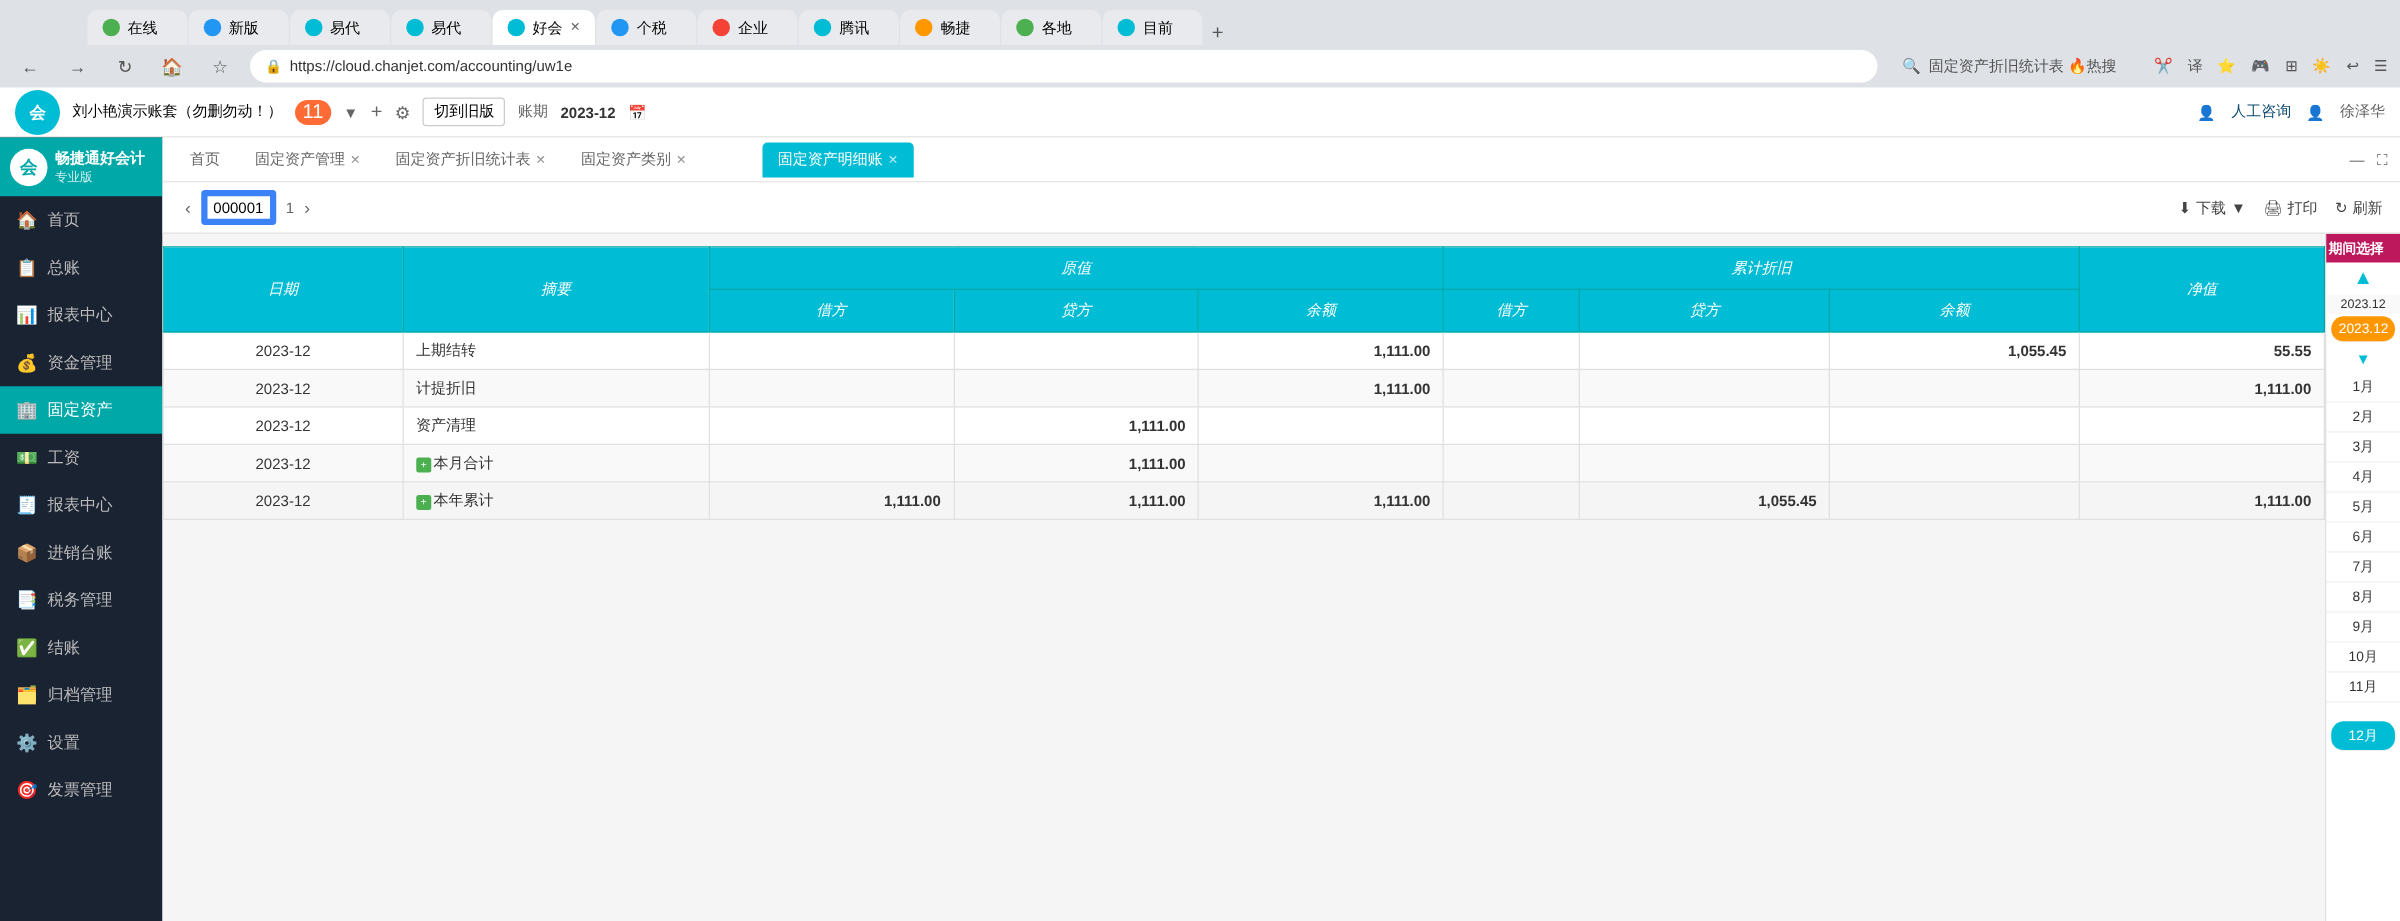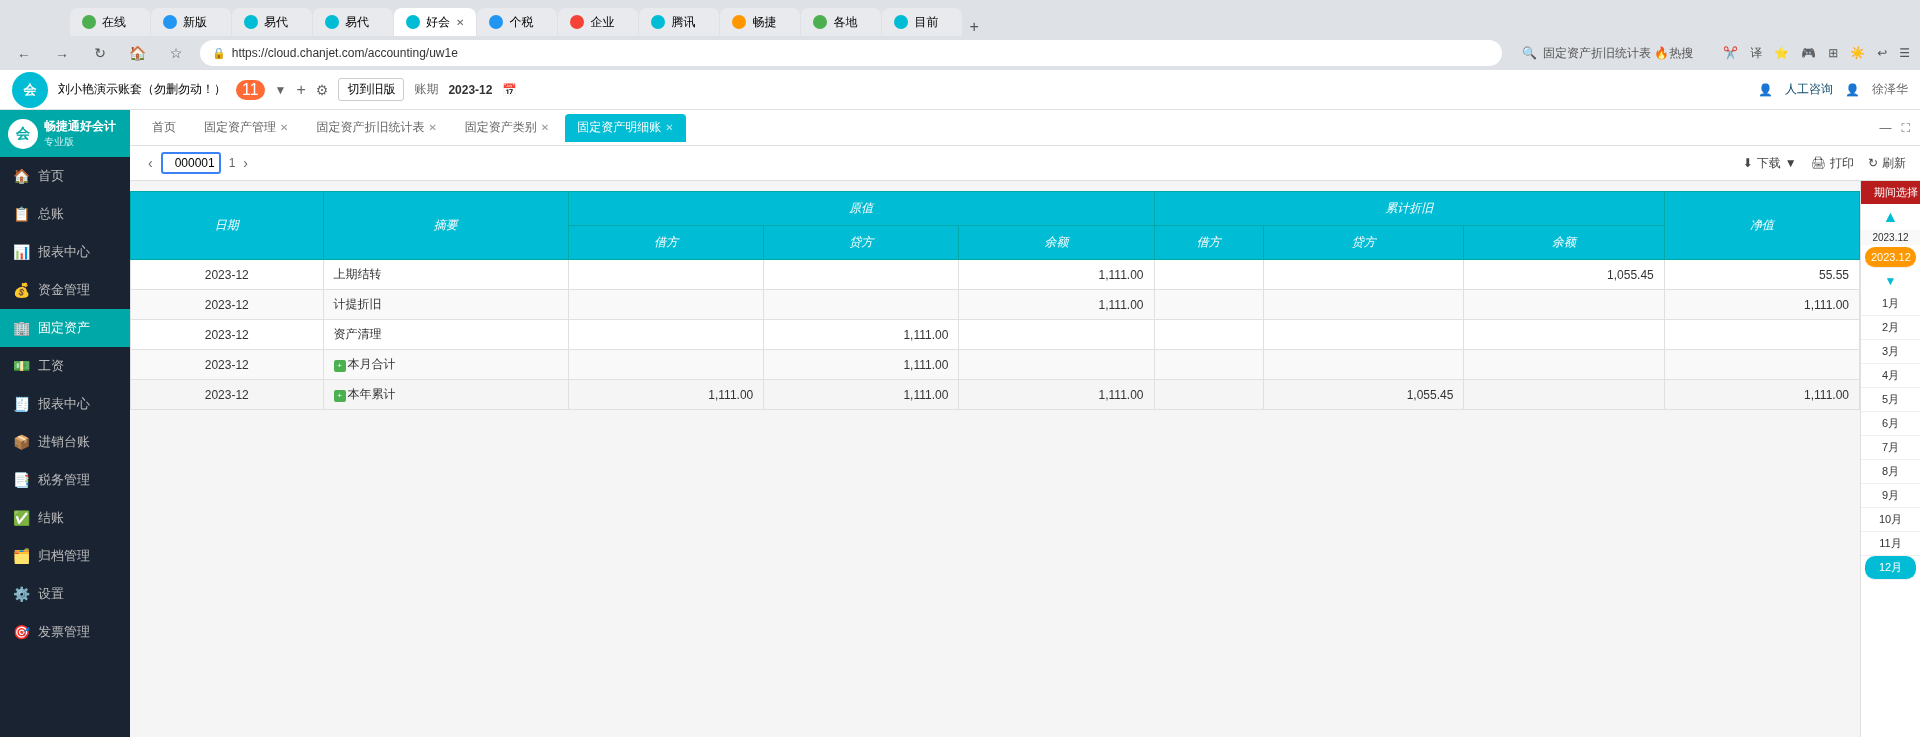--- a/index.html
+++ b/index.html
@@ -39,47 +39,47 @@
     .sidebar-item { display: flex; align-items: center; gap: 8px; padding: 10px 14px; cursor: pointer; font-size: 13px; color: #bbb; }
     .sidebar-item.active { background: #00a8a8; color: #fff; }
     .sidebar-icon { width: 16px; height: 16px; display: flex; align-items: center; justify-content: center; font-size: 14px; }
 
     
     .content-area { flex: 1; display: flex; flex-direction: column; background: #f5f5f5; overflow: hidden; }
 
     
     .app-tabs { display: flex; align-items: center; background: #fff; border-bottom: 1px solid #e0e0e0; height: 36px; padding: 0 10px; gap: 4px; }
     .app-tab { display: flex; align-items: center; padding: 0 12px; height: 28px; border-radius: 4px 4px 0 0; cursor: pointer; font-size: 12px; color: #666; gap: 4px; }
-    .app-tab.active { background: #00bcd4; color: #fff; }
+    .app-tab.active { background: #00bcd4; color: #fff; margin-left: 45px; }
     .app-tab .close-x { font-size: 10px; cursor: pointer; opacity: 0.7; }
 
     
     .toolbar { display: flex; align-items: center; padding: 6px 14px; background: #fff; border-bottom: 1px solid #e0e0e0; gap: 10px; }
     .nav-arrows { display: flex; gap: 4px; align-items: center; }
     .arrow-btn { cursor: pointer; color: #666; padding: 2px 4px; font-size: 14px; }
-    .page-input { border: 2px solid #3b82f6; border-radius: 3px; width: 60px; text-align: right; padding: 2px 4px; font-size: 12px; }
+    .page-input { border: 5px solid #3b82f6; border-radius: 3px; width: 60px; text-align: center; padding: 2px 4px; font-size: 12px; }
     .toolbar-right { margin-left: auto; display: flex; gap: 14px; align-items: center; }
     .toolbar-action { display: flex; align-items: center; gap: 4px; cursor: pointer; color: #444; font-size: 12px; }
 
     
     .table-container { flex: 1; overflow: auto; padding: 10px 0 0 0; }
     .data-table { width: 100%; border-collapse: collapse; background: #fff; }
     .data-table th { background: #00bcd4; color: #fff; text-align: center; padding: 8px 6px; font-size: 12px; font-weight: normal; border: 1px solid #00a8a8; font-style: italic; }
     .data-table td { text-align: center; padding: 6px 10px; font-size: 12px; border: 1px solid #e0e0e0; color: #333; }
     .data-table tr:nth-child(even) td { background: #f9f9f9; }
     .data-table .summary-row td { background: #f5f5f5; }
-    .data-table .number { text-align: right; }
+    .data-table .number { text-align: right; font-weight: bold; }
     .data-table .left { text-align: left; }
     .row-icon { display: inline-block; width: 12px; height: 12px; background: #4caf50; color: #fff; font-size: 8px; border-radius: 2px; text-align: center; line-height: 12px; margin-right: 2px; }
 
     
     .period-panel { width: 60px; background: #fff; border-left: 1px solid #e0e0e0; display: flex; flex-direction: column; font-size: 11px; }
-    .period-panel-title { background: #b91c1c; color: #fff; text-align: right; padding: 4px 2px; font-size: 11px; }
+    .period-panel-title { background: #be185d; color: #fff; text-align: left; padding: 4px 2px; font-size: 11px; font-weight: bold; }
     .period-item { padding: 4px 6px; text-align: center; cursor: pointer; color: #333; border-bottom: 1px solid #f0f0f0; }
-    .period-item.active { background: #00bcd4; color: #fff; border-radius: 10px; margin: 0 4px; }
+    .period-item.active { background: #00bcd4; color: #fff; border-radius: 10px; margin: 15px 4px; }
     .period-item.highlight { background: #ff9800; color: #fff; border-radius: 10px; margin: 2px 4px; }
     .period-scroll-btn { text-align: center; padding: 4px; cursor: pointer; color: #00bcd4; font-size: 16px; }
     .period-date { color: #333; font-size: 10px; padding: 2px 4px; text-align: center; background: #f9f9f9; }
   </style>
 </head>
 <body>
 
 <div class="browser-chrome">
 
   <div class="tab-bar">

